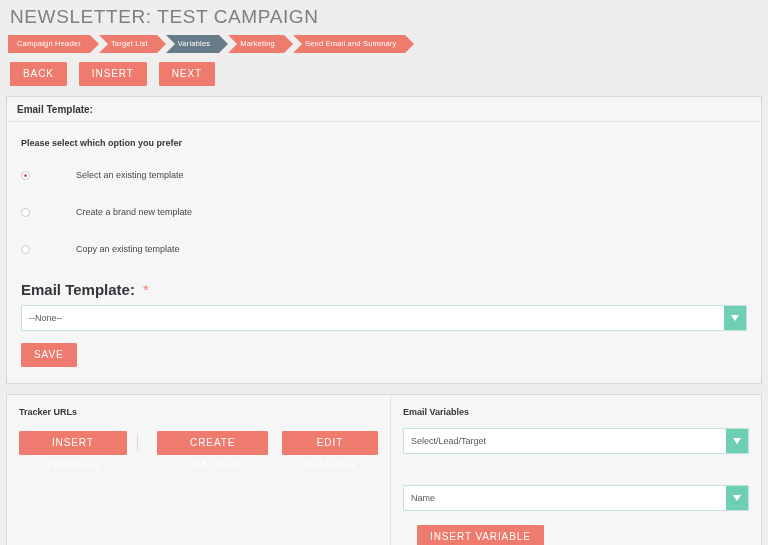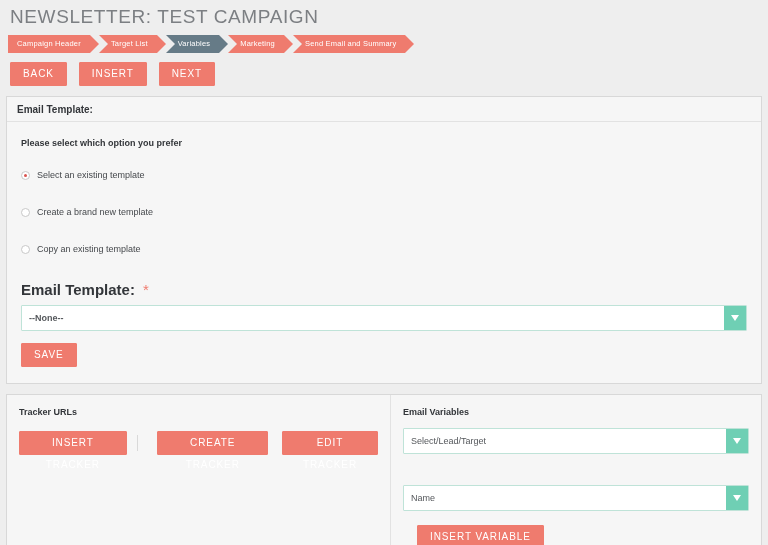--- a/index.html
+++ b/index.html
@@ -112,20 +112,21 @@
     font-weight: bold;
     color: #33363a;
     margin: 4px 0 22px 4px;
   }
 
   
   .radio-row {
     display: flex;
     align-items: center;
     margin: 0 0 27px 4px;
+    gap: 39px;
   }
   .radio {
     width: 9px; height: 9px;
     border: 1px solid #c8c8c8;
     border-radius: 50%;
     background: #ffffff;
     margin-right: 7px;
     position: relative;
     flex: none;
     cursor: pointer;
@@ -180,21 +181,21 @@
     justify-content: center;
     flex: none;
   }
   .caret {
     width: 0; height: 0;
     border-left: 4.5px solid transparent;
     border-right: 4.5px solid transparent;
     border-top: 6px solid #ffffff;
   }
 
-  #template-select { margin: 0 4px 0 4px; font-weight: bold; }
+  #template-select { margin: 0 4px 0 4px; }
   #save-row { padding: 12px 0 2px 4px; }
   #save-button { min-width: 54px; }
 
   
   #bottom-panels {
     display: flex;
     margin: 10px 6px 0 6px;
     border: 1px solid #d8d8d8;
     background: #f6f6f6;
     height: 160px;

